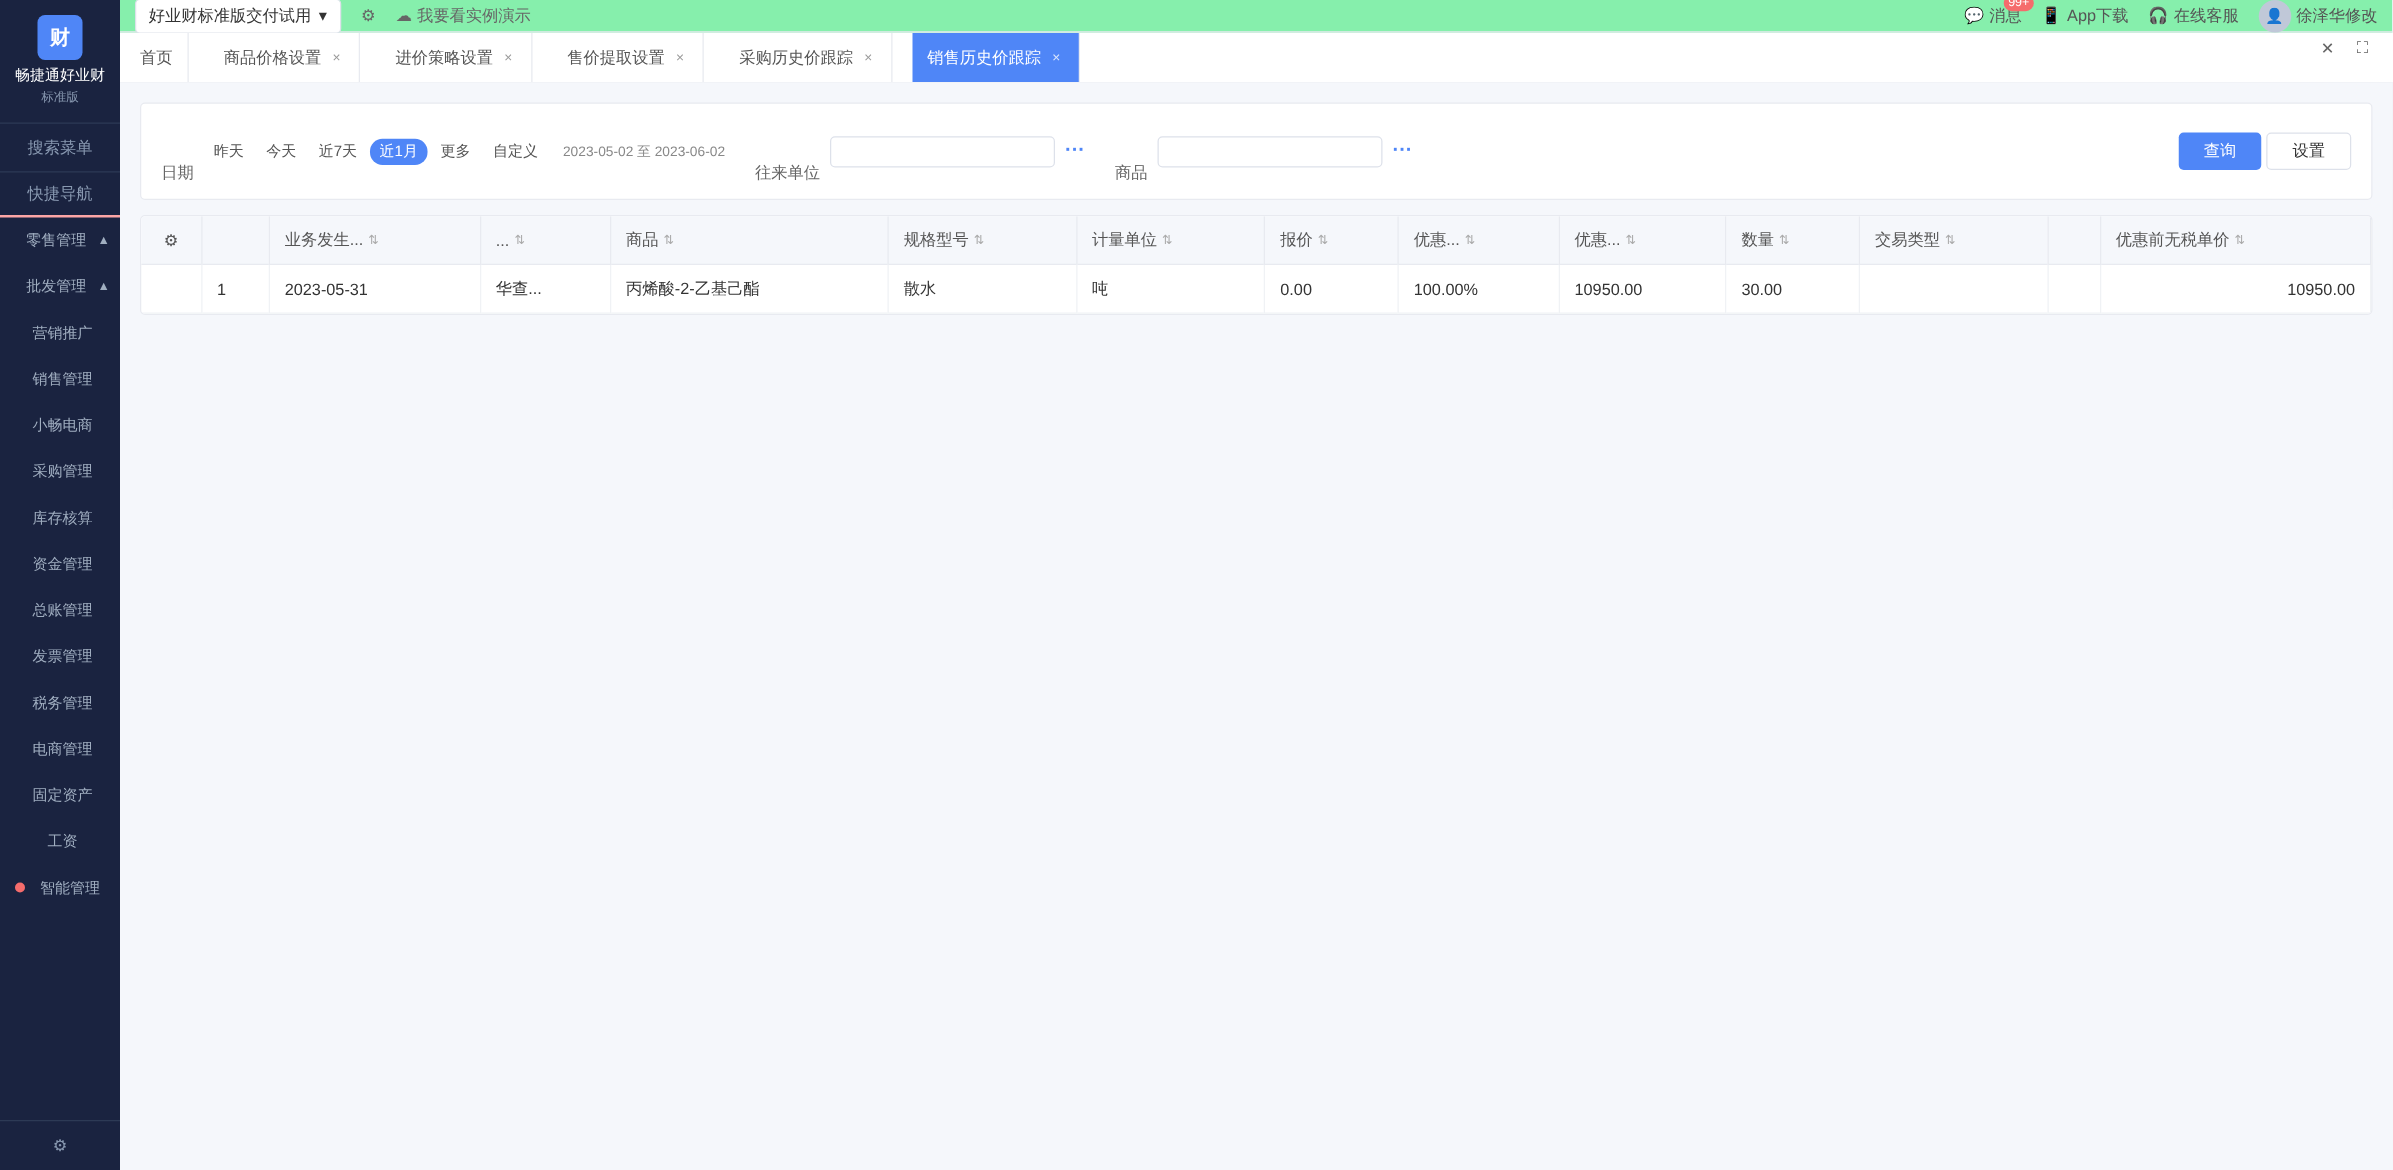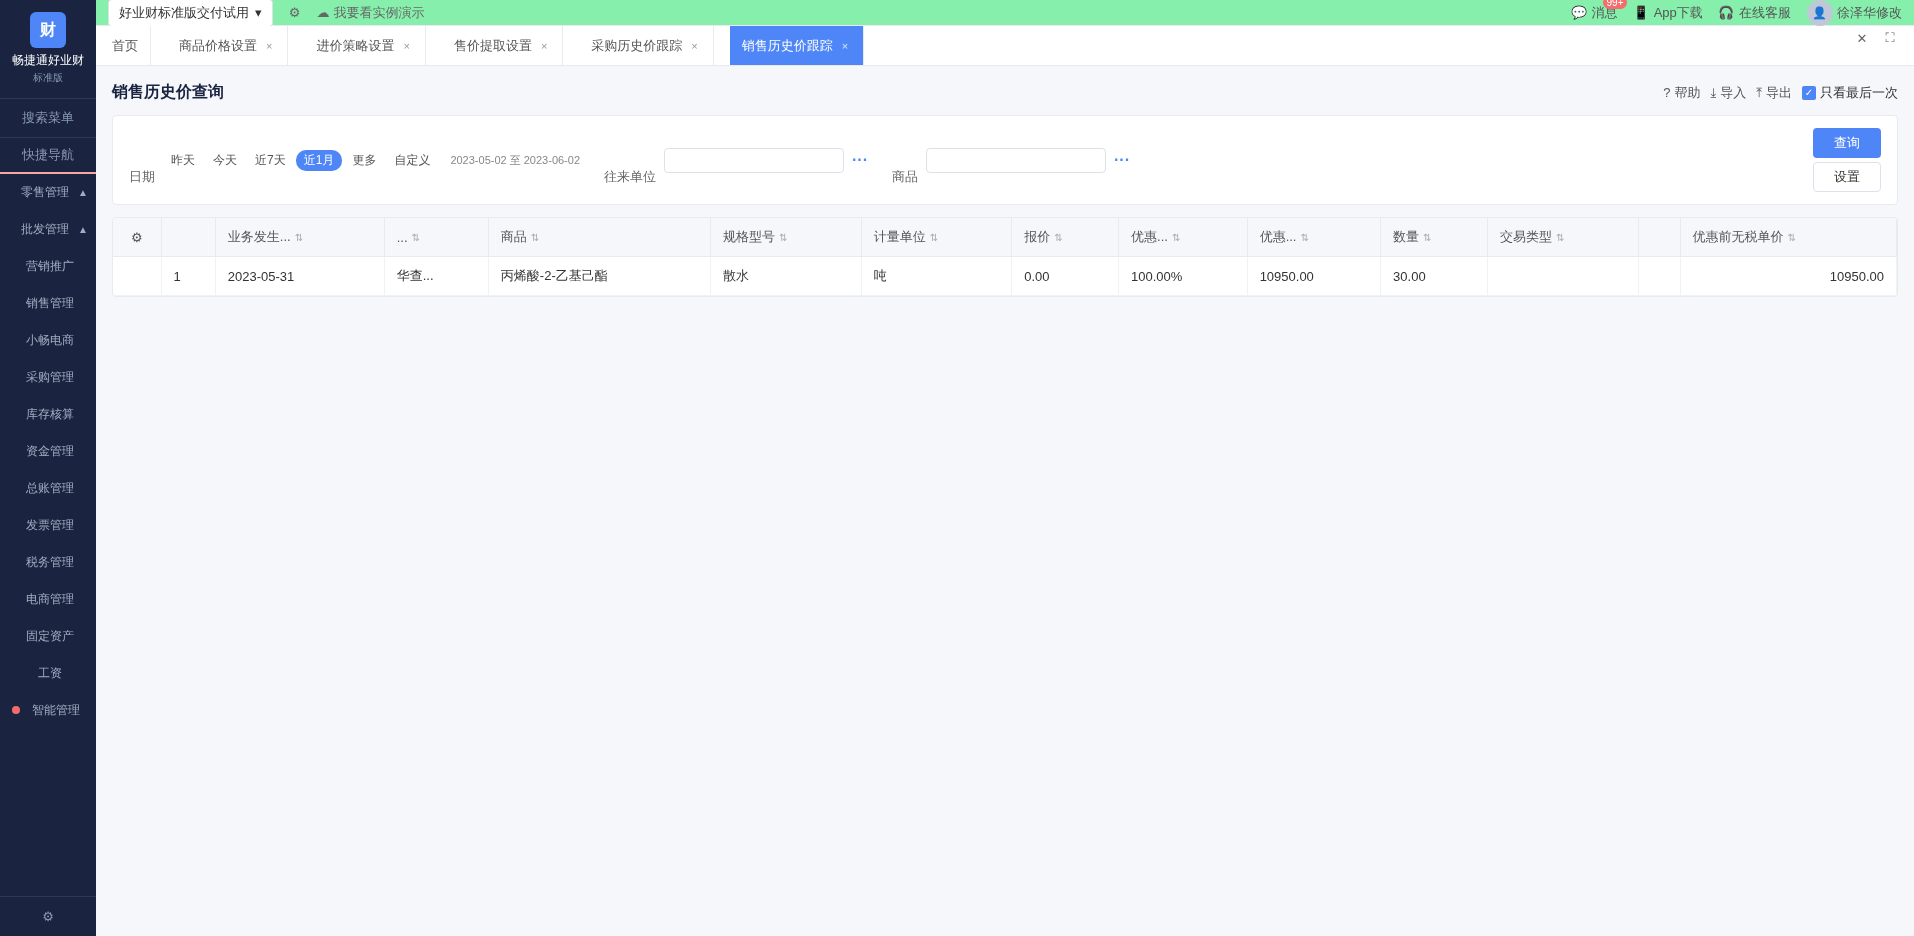--- a/index.html
+++ b/index.html
@@ -368,21 +368,21 @@
       border: 1px solid #dde1ea;
       border-radius: 4px;
       padding: 5px 20px;
       font-size: 13px;
       cursor: pointer;
       font-family: inherit;
     }
     .filter-actions {
       margin-left: auto;
       display: flex;
-      flex-direction: column;
+      flex-direction: row;
       gap: 4px;
     }
 
     
     .table-container {
       background: #fff;
       border: 1px solid #e8eaf0;
       border-radius: 4px;
       overflow: auto;
     }
@@ -567,41 +567,20 @@
         <span>✕</span>
       </div>
       <div class="tabbar-action-btn">
         <span>⛶</span>
       </div>
     </div>
   </div>
 
   <div class="content">
 
-    <div class="page-header">
-      <span class="page-title">销售历史价查询</span>
-      <div class="page-actions">
-        <div class="page-action-link">
-          <span>?</span>
-          <span>帮助</span>
-        </div>
-        <div class="page-action-link">
-          <span>⤓</span>
-          <span>导入</span>
-        </div>
-        <div class="page-action-link">
-          <span>⤒</span>
-          <span>导出</span>
-        </div>
-        <div class="checkbox-only">
-          <div class="checkbox-checked">✓</div>
-          <span>只看最后一次</span>
-        </div>
-      </div>
-    </div>
 
     <div class="filter-bar">
       <div class="filter-group">
         <span class="filter-label">日期</span>
         <div class="date-options">
           <span class="date-opt">昨天</span>
           <span class="date-opt">今天</span>
           <span class="date-opt">近7天</span>
           <span class="date-opt active">近1月</span>
           <span class="date-opt">更多</span>

